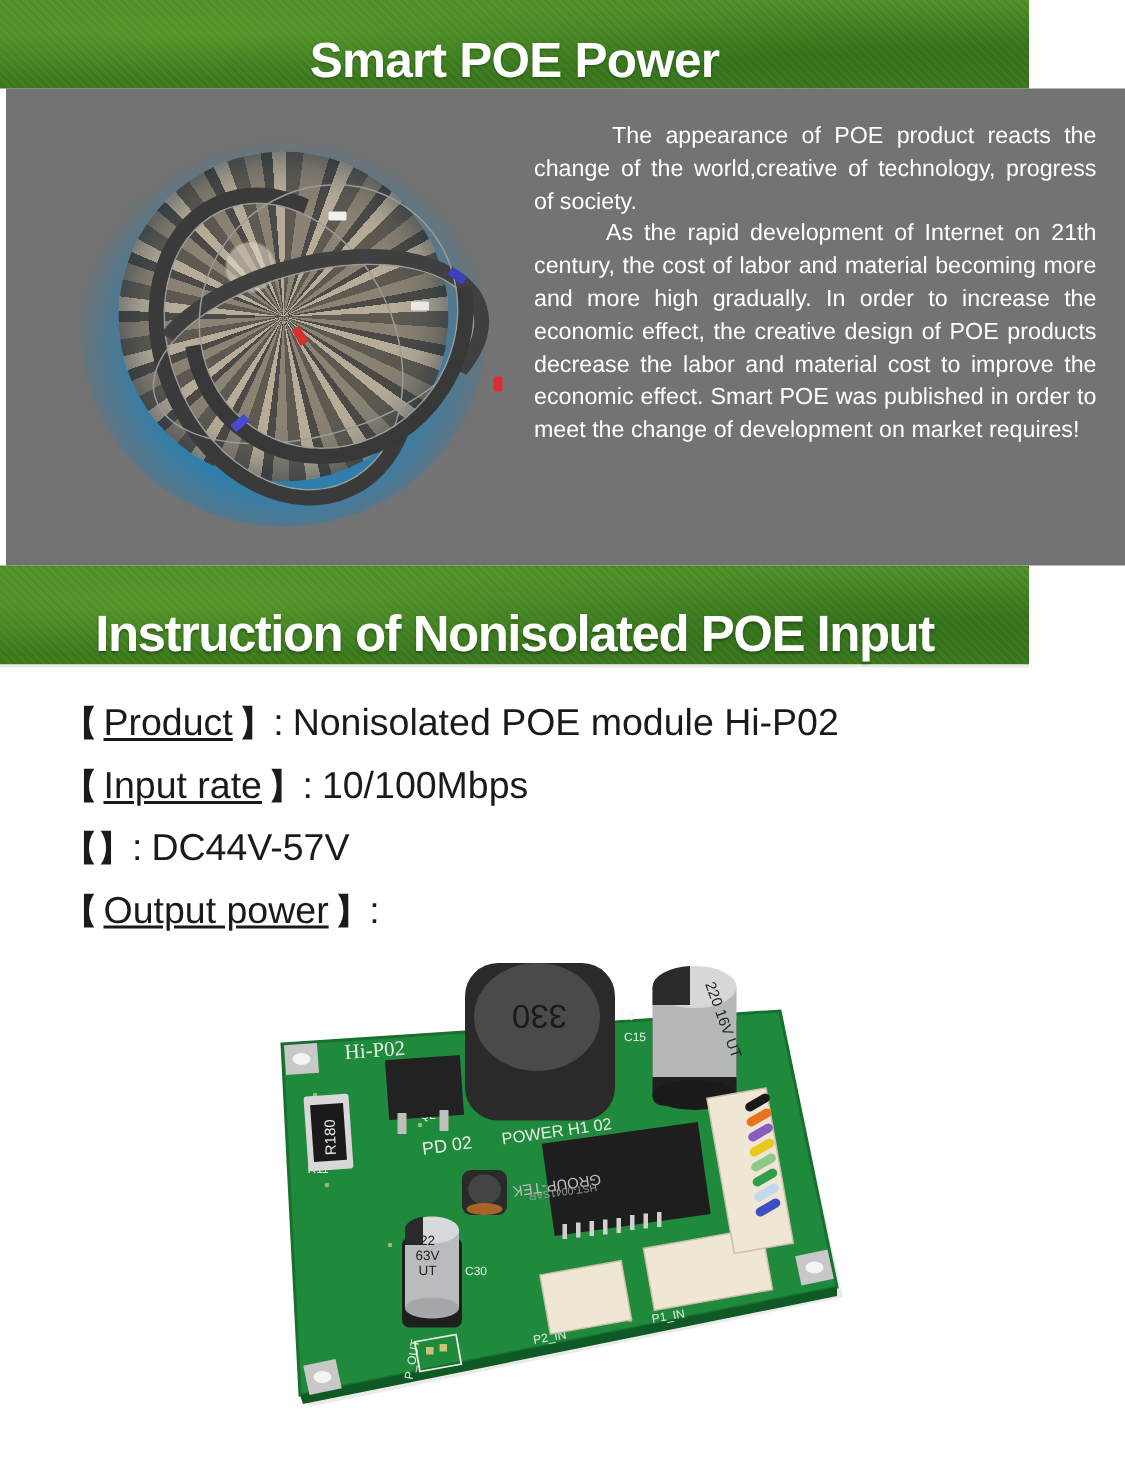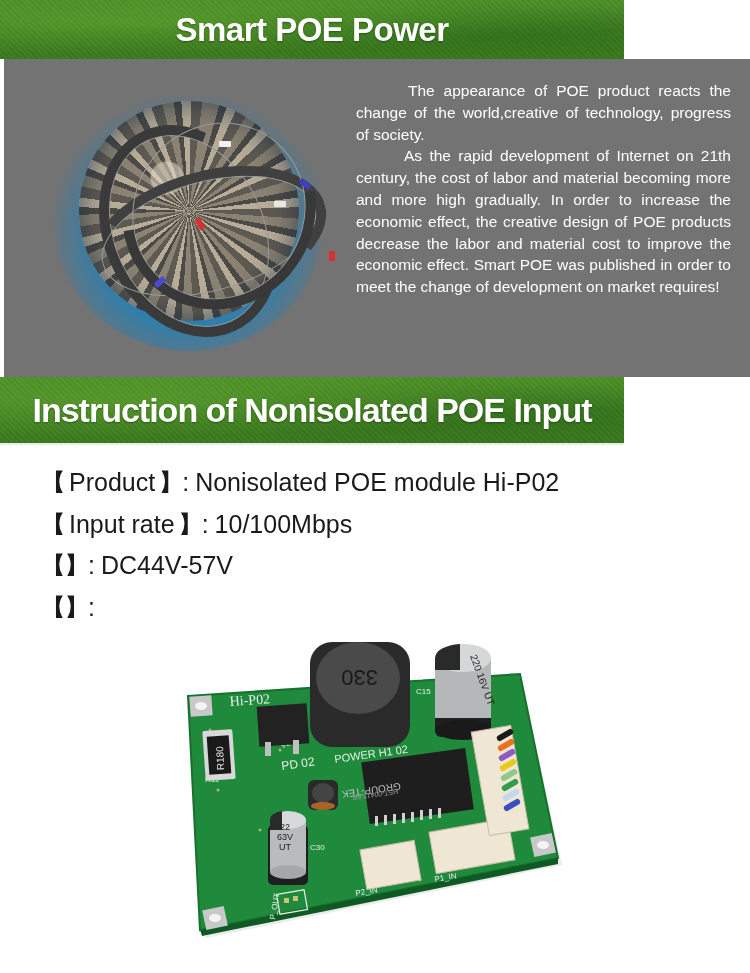--- a/index.html
+++ b/index.html
@@ -1,25 +1,25 @@
 <!DOCTYPE html>
 <html><head>
 <meta charset="utf-8">
 <style>
   html, body { margin: 0; padding: 0; }
   body { width: 750px; height: 973px; background: #ffffff; position: relative; overflow: hidden; font-family: "Liberation Sans", sans-serif; }
 
   .banner {
-    position: absolute; left: 0; width: 624px;
+    position: absolute; left: 0; width: 686px;
     background:
       radial-gradient(ellipse at 20% 40%, rgba(120,190,60,0.35), transparent 60%),
       radial-gradient(ellipse at 80% 60%, rgba(30,90,20,0.35), transparent 60%),
       repeating-linear-gradient(45deg, rgba(255,255,255,0.03) 0 2px, rgba(0,0,0,0.03) 2px 4px),
       linear-gradient(180deg, #4d8f27 0%, #3f7f1f 50%, #3a7a1c 100%);
-    display: flex; align-items: center; justify-content: center;
+    display: flex; align-items: flex-end; justify-content: center;
     color: #ffffff; font-weight: bold;
     text-shadow: 0 1px 2px rgba(0,0,0,0.35);
   }
   .banner-top { top: 0; height: 59px; font-size: 33px; letter-spacing: -0.5px; }
   .banner-mid { top: 377px; height: 66px; font-size: 34px; letter-spacing: -1px; border-bottom: 2px solid #e8ede6; }
 
   .blue-panel {
     position: absolute; top: 59px; left: 4px; width: 750px; height: 318px;
     background: #737373;
   }
@@ -50,21 +50,21 @@
   .intro {
     position: absolute; left: 352px; top: 80px; width: 375px;
     color: #ffffff; font-size: 15.5px; line-height: 21.8px; text-align: justify;
   }
   .intro p { margin: 0; text-indent: 52px; }
   .intro p.second { text-indent: 48px; }
 
   .specs { position: absolute; left: 42px; top: 462px; }
   .spec-row { height: 41.5px; font-size: 25px; color: #1a1a1a; white-space: nowrap; display: flex; align-items: center; }
   .bracket { font-weight: bold; font-size: 23px; }
-  .spec-label { margin: 0 4px; }
+  .spec-label { margin: 0 4px; text-decoration: underline; }
   .spec-sep { margin-right: 6px; }
 
   .pcb-area { position: absolute; left: 170px; top: 630px; width: 410px; height: 320px; }
 </style>
 </head>
 <body>
 
 <div class="banner banner-top">
   <span>Smart POE Power</span>
 </div>
@@ -110,20 +110,21 @@
     <span>10/100Mbps</span>
   </div>
   <div class="spec-row">
     <span class="bracket">【</span>
     <span class="bracket">】</span>
     <span class="spec-sep">:</span>
     <span>DC44V-57V</span>
   </div>
   <div class="spec-row">
     <span class="bracket">【</span>
+    <span class="spec-label">Output power</span>
     <span class="bracket">】</span>
     <span class="spec-sep">:</span>
   </div>
 </div>
 
 <div class="pcb-area">
   <svg width="410" height="320" viewBox="0 0 410 320" xmlns="http://www.w3.org/2000/svg">
 
     <polygon points="22,72 352,52 392,235 36,308" fill="#d8d8d8" opacity="0.5"></polygon>
 

